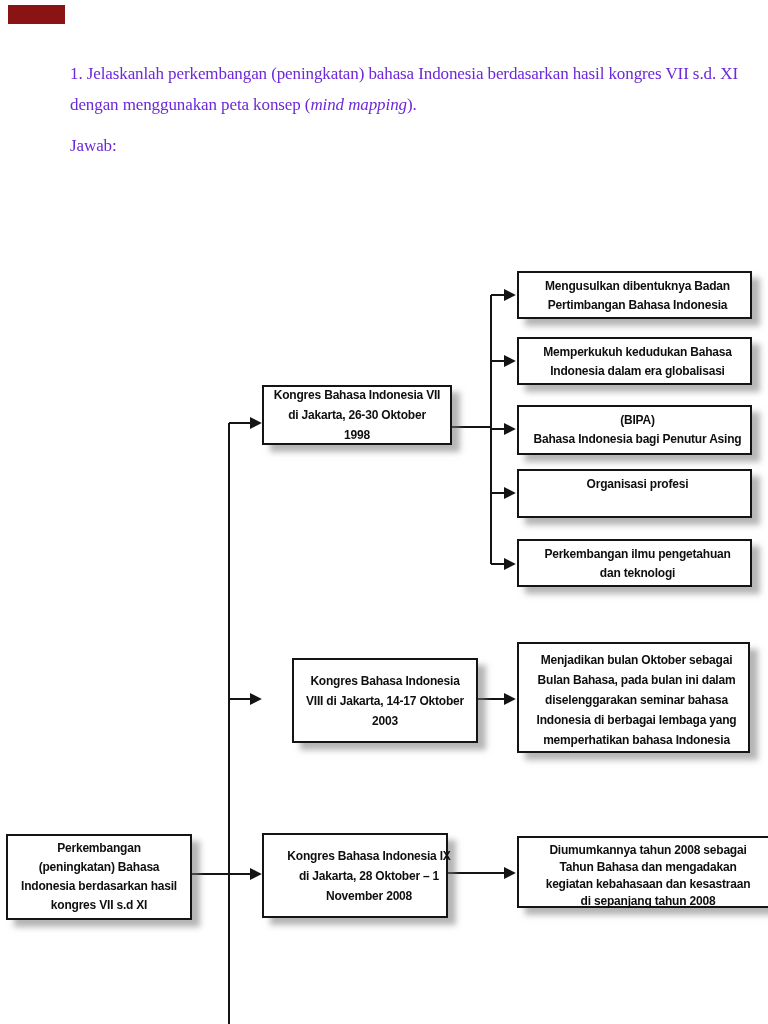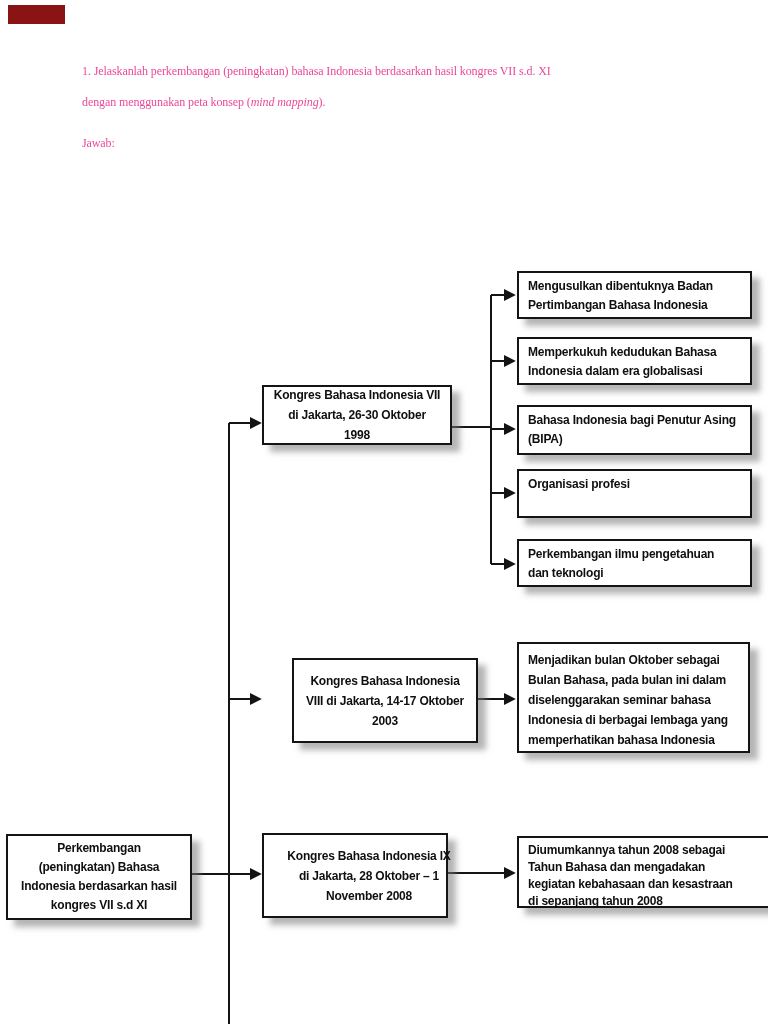--- a/index.html
+++ b/index.html
@@ -14,24 +14,24 @@
   
   #red-mark {
     position: absolute;
     left: 8px; top: 5px;
     width: 57px; height: 19px;
     background: #8a1313;
   }
   
   .qtext {
     position: absolute;
-    left: 82px;
+    left: 70px;
     font-family: "Liberation Serif", serif;
-    font-size: 12px;
-    color: #ec4899;
+    font-size: 17px;
+    color: #6d28d9;
     letter-spacing: -0.1px;
     white-space: nowrap;
   }
   #q-line1 { top: 64px; }
   #q-line2 { top: 95px; }
   #q-answer { top: 136px; }
   .italic { font-style: italic; }
 
   
   #connectors {
@@ -54,21 +54,21 @@
     letter-spacing: -0.2px;
   }
   .dbox .line { white-space: nowrap; }
   .center-box {
     display: flex;
     flex-direction: column;
     justify-content: center;
     align-items: center;
     text-align: center;
   }
-  .left-box { padding: 4px 3px 0 9px; text-align: left; }
+  .left-box { padding: 4px 3px 0 9px; text-align: center; }
 
   #box-root   { left: 6px;   top: 834px; width: 186px; height: 86px; }
   #box-vii    { left: 262px; top: 385px; width: 190px; height: 60px; line-height: 20px; }
   #box-viii   { left: 262px; top: 658px; width: 186px; height: 85px; line-height: 20px; margin-left: 30px; }
   #box-ix     { left: 262px; top: 833px; width: 186px; height: 85px; line-height: 20px; padding-left: 28px; }
 
   #box-r1     { left: 517px; top: 271px; width: 235px; height: 48px; }
   #box-r2     { left: 517px; top: 337px; width: 235px; height: 48px; }
   #box-r3     { left: 517px; top: 405px; width: 235px; height: 50px; }
   #box-r4     { left: 517px; top: 469px; width: 235px; height: 49px; }
@@ -145,22 +145,22 @@
 
   <div id="box-r1" class="dbox left-box">
       <div class="line">Mengusulkan dibentuknya Badan</div>
       <div class="line">Pertimbangan Bahasa Indonesia</div>
     </div>
   <div id="box-r2" class="dbox left-box">
       <div class="line">Memperkukuh kedudukan Bahasa</div>
       <div class="line">Indonesia dalam era globalisasi</div>
     </div>
   <div id="box-r3" class="dbox left-box">
+      <div class="line">(BIPA)</div>
       <div class="line">Bahasa Indonesia bagi Penutur Asing</div>
-      <div class="line">(BIPA)</div>
     </div>
   <div id="box-r4" class="dbox left-box">
       <div class="line">Organisasi profesi</div>
     </div>
   <div id="box-r5" class="dbox left-box">
       <div class="line">Perkembangan ilmu pengetahuan</div>
       <div class="line">dan teknologi</div>
     </div>
 
   <div id="box-rviii" class="dbox left-box">

